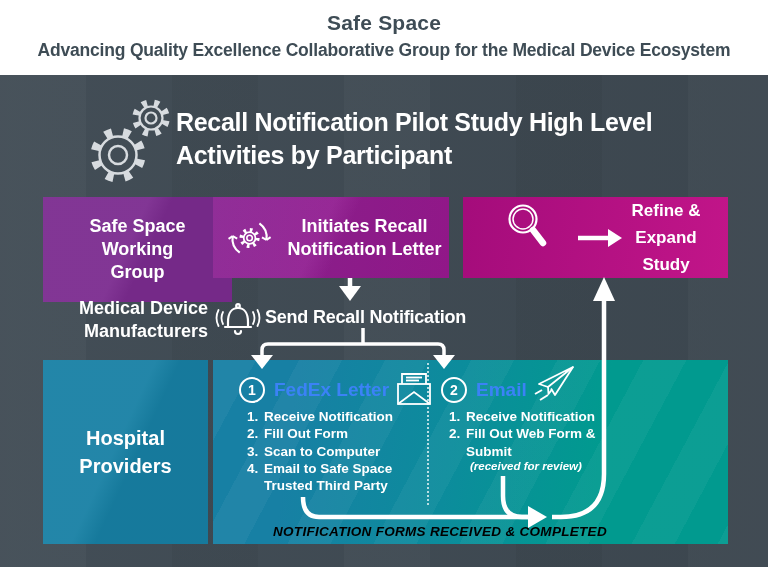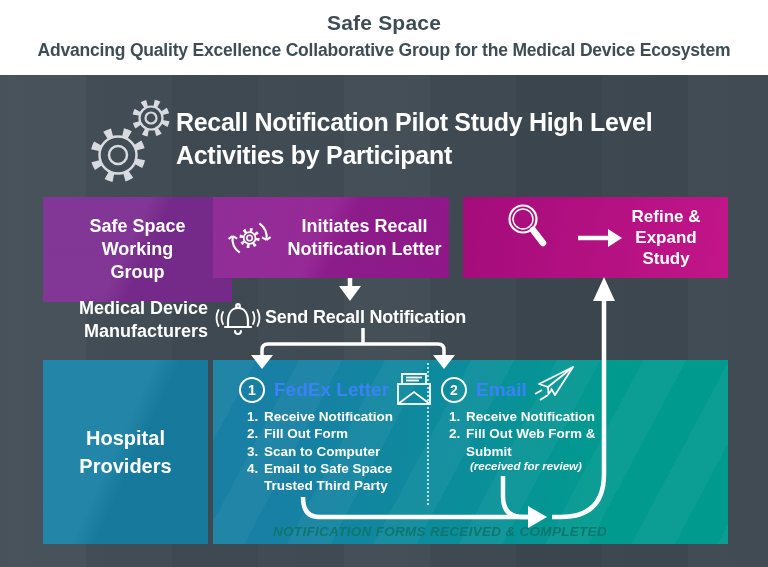--- a/index.html
+++ b/index.html
@@ -32,21 +32,21 @@
   .box-wg span{width:130px;position:relative;z-index:1;}
   .box-init{left:213px;top:197px;width:236px;height:81px;
     background:linear-gradient(100deg,var(--purple2-start),var(--purple2-end));
     display:flex;align-items:center;gap:8px;padding-left:14px;box-sizing:border-box;}
   .box-init .init-label{width:172px;text-align:center;font-size:18px;line-height:23px;position:relative;z-index:1;}
   .box-review{left:463px;top:197px;width:265px;height:81px;
     background:linear-gradient(98deg,var(--magenta-start),var(--magenta-end));}
   .review-group{position:absolute;left:18px;top:4px;width:90px;text-align:center;}
   .review-label{font-size:18px;font-weight:bold;color:#fff;margin-top:-2px;}
   .refine-label{position:absolute;right:16px;top:0;height:81px;width:92px;display:flex;
-    align-items:center;justify-content:center;text-align:center;font-size:17px;line-height:21px;color:#fff;}
+    align-items:center;justify-content:center;text-align:center;font-size:17px;line-height:27px;color:#fff;}
 
   
   .mdm-label{position:absolute;left:43px;top:297px;width:165px;text-align:right;color:#fff;
     font-size:18px;font-weight:bold;line-height:23px;}
   .send-label{position:absolute;left:258px;top:307px;width:215px;text-align:center;color:#fff;
     font-size:18px;font-weight:bold;letter-spacing:-.2px;}
 
   
   .box-hospital{left:43px;top:360px;width:165px;height:184px;background:var(--teal-label);
     display:flex;align-items:center;justify-content:center;text-align:center;
@@ -64,21 +64,21 @@
 
   .steps{position:absolute;color:#fff;font-size:13.5px;font-weight:bold;line-height:17.3px;
     counter-reset:step;}
   .step{position:relative;padding-left:17px;}
   .step::before{counter-increment:step;content:counter(step) ".";position:absolute;left:0;}
   .note{position:absolute;color:#fff;font-size:11.5px;font-weight:bold;font-style:italic;}
 
   .dotted-divider{position:absolute;left:427px;top:363px;height:142px;width:0;
     border-left:2px dotted rgba(255,255,255,.7);}
 
-  .flow-footer{position:absolute;left:240px;top:524px;width:400px;text-align:center;color:#0f766e;
+  .flow-footer{position:absolute;left:240px;top:524px;width:400px;text-align:center;color:#000000;
     font-size:13.5px;font-weight:bold;font-style:italic;letter-spacing:.3px;}
 
   
   .overlay{position:absolute;left:0;top:0;width:768px;height:567px;z-index:6;pointer-events:none;}
   .icon-abs{position:absolute;}
   svg{display:block;}
 </style>
 </head>
 <body>
 

